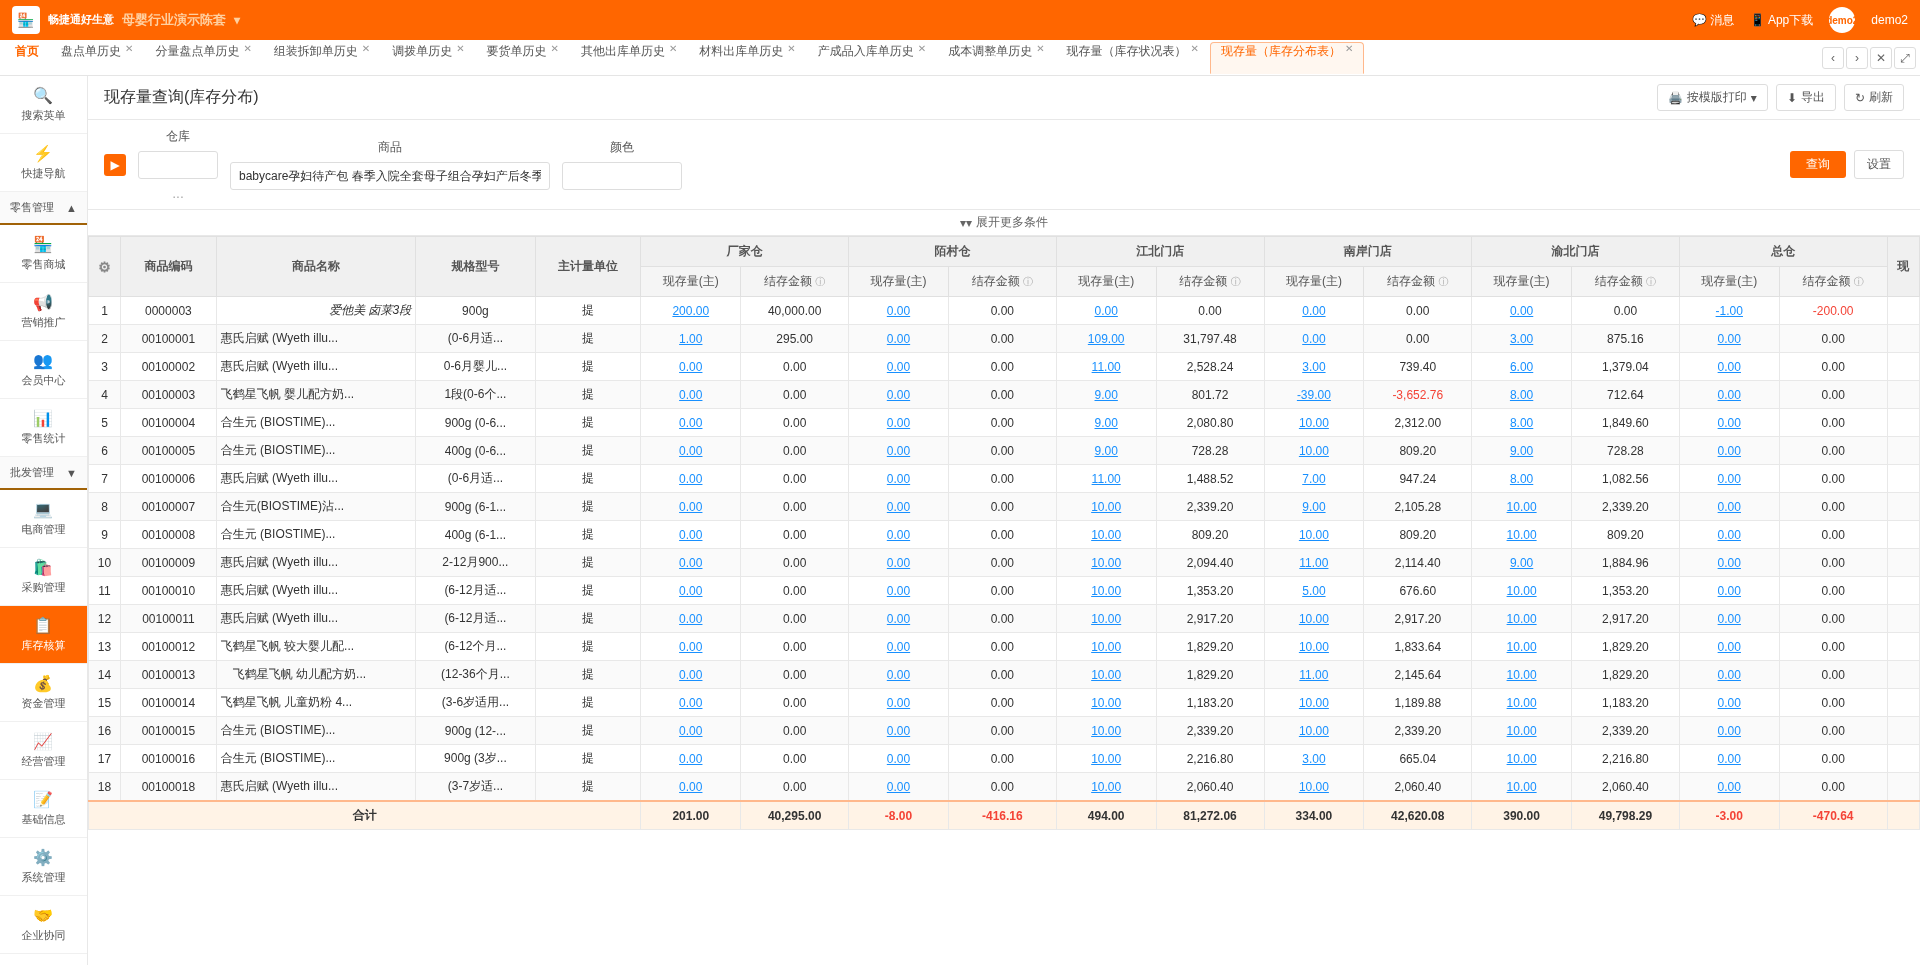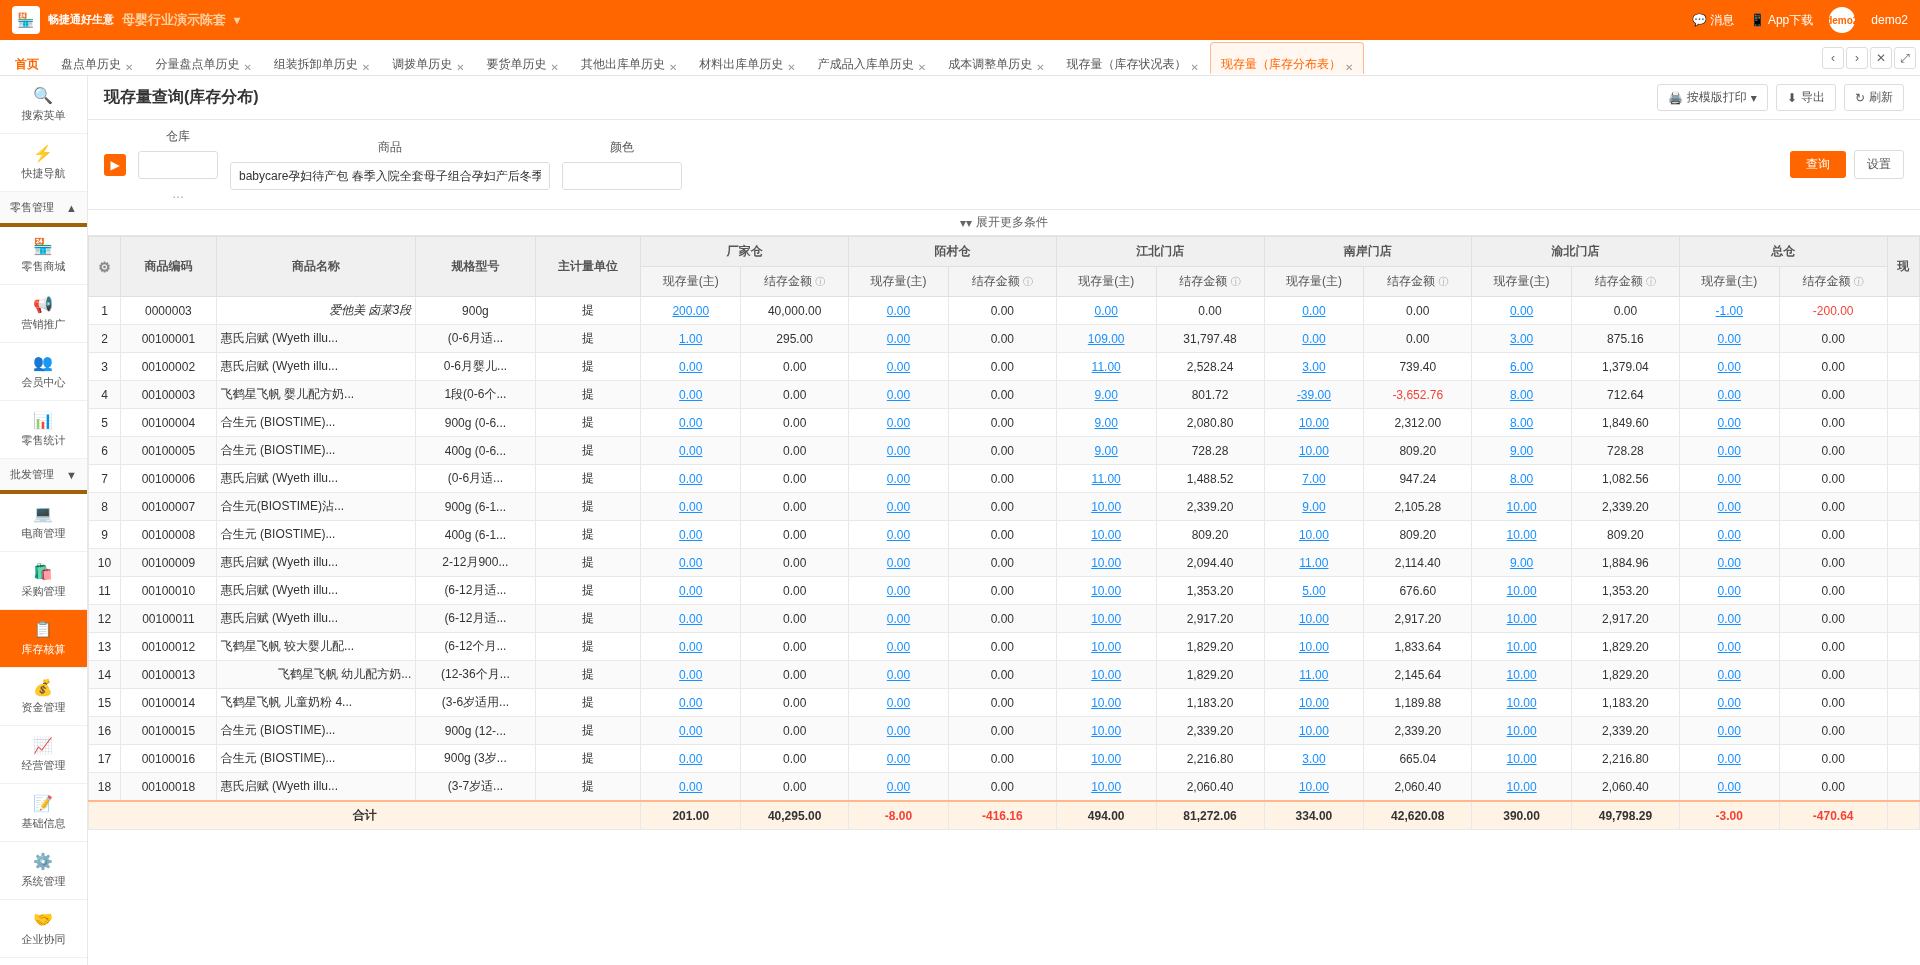--- a/index.html
+++ b/index.html
@@ -26,21 +26,21 @@
       background: #fff;
       display: flex;
       align-items: center;
       border-bottom: 1px solid #e5e5e5;
       overflow: hidden;
       padding: 0 4px;
     }
     .tab-item {
       height: 32px;
       display: flex;
-      align-items: flex-end;
+      align-items: flex-start;
       padding: 0 10px;
       font-size: 12px;
       border-radius: 4px 4px 0 0;
       cursor: pointer;
       white-space: nowrap;
       color: #555;
       border: 1px solid transparent;
       gap: 4px;
     }
     .tab-item.active {
@@ -81,36 +81,36 @@
     .sidebar-item .icon { font-size: 16px; }
     .sidebar-group-header {
       display: flex;
       align-items: center;
       justify-content: space-between;
       padding: 8px 10px;
       cursor: pointer;
       font-size: 11px;
       color: #555;
       background: #fafafa;
-      border-bottom: 4px solid #a16207;
+      border-bottom: 2px solid #a16207;
     }
 
     
     .content { flex: 1; overflow: hidden; display: flex; flex-direction: column; background: #f5f5f5; }
 
     
     .page-header {
       background: #fff;
       padding: 8px 16px;
       display: flex;
       align-items: center;
       justify-content: space-between;
       border-bottom: 1px solid #e8e8e8;
     }
-    .page-title { font-size: 16px; font-weight: bold; color: #333; }
+    .page-title { font-size: 16px; font-weight: normal; color: #333; }
     .page-actions { display: flex; align-items: center; gap: 8px; }
     .btn-action { padding: 4px 10px; border: 1px solid #ddd; border-radius: 3px; background: #fff; cursor: pointer; font-size: 12px; color: #555; display: flex; align-items: center; gap: 4px; }
 
     
     .filter-bar {
       background: #fff;
       padding: 8px 16px;
       border-bottom: 1px solid #e8e8e8;
       display: flex;
       align-items: center;
@@ -674,21 +674,21 @@
     <td class="">1,833.64</td>
     <td class="text-link">10.00</td>
     <td>1,829.20</td>
     <td class="text-link">0.00</td>
     <td class="">0.00</td>
     <td></td>
   </tr>
             <tr>
     <td>14</td>
     <td>00100013</td>
-    <td style="text-align:right; max-width:130px; overflow:hidden; text-overflow:ellipsis;padding-left:16px;">飞鹤星飞帆 幼儿配方奶...</td>
+    <td style="text-align:left; max-width:130px; overflow:hidden; text-overflow:ellipsis;padding-left:16px;">飞鹤星飞帆 幼儿配方奶...</td>
     <td>(12-36个月...</td>
     <td>提</td>
     <td class="text-link">0.00</td>
     <td>0.00</td>
     <td class="text-link">0.00</td>
     <td>0.00</td>
     <td class="text-link">10.00</td>
     <td>1,829.20</td>
     <td class="text-link">11.00</td>
     <td class="">2,145.64</td>

